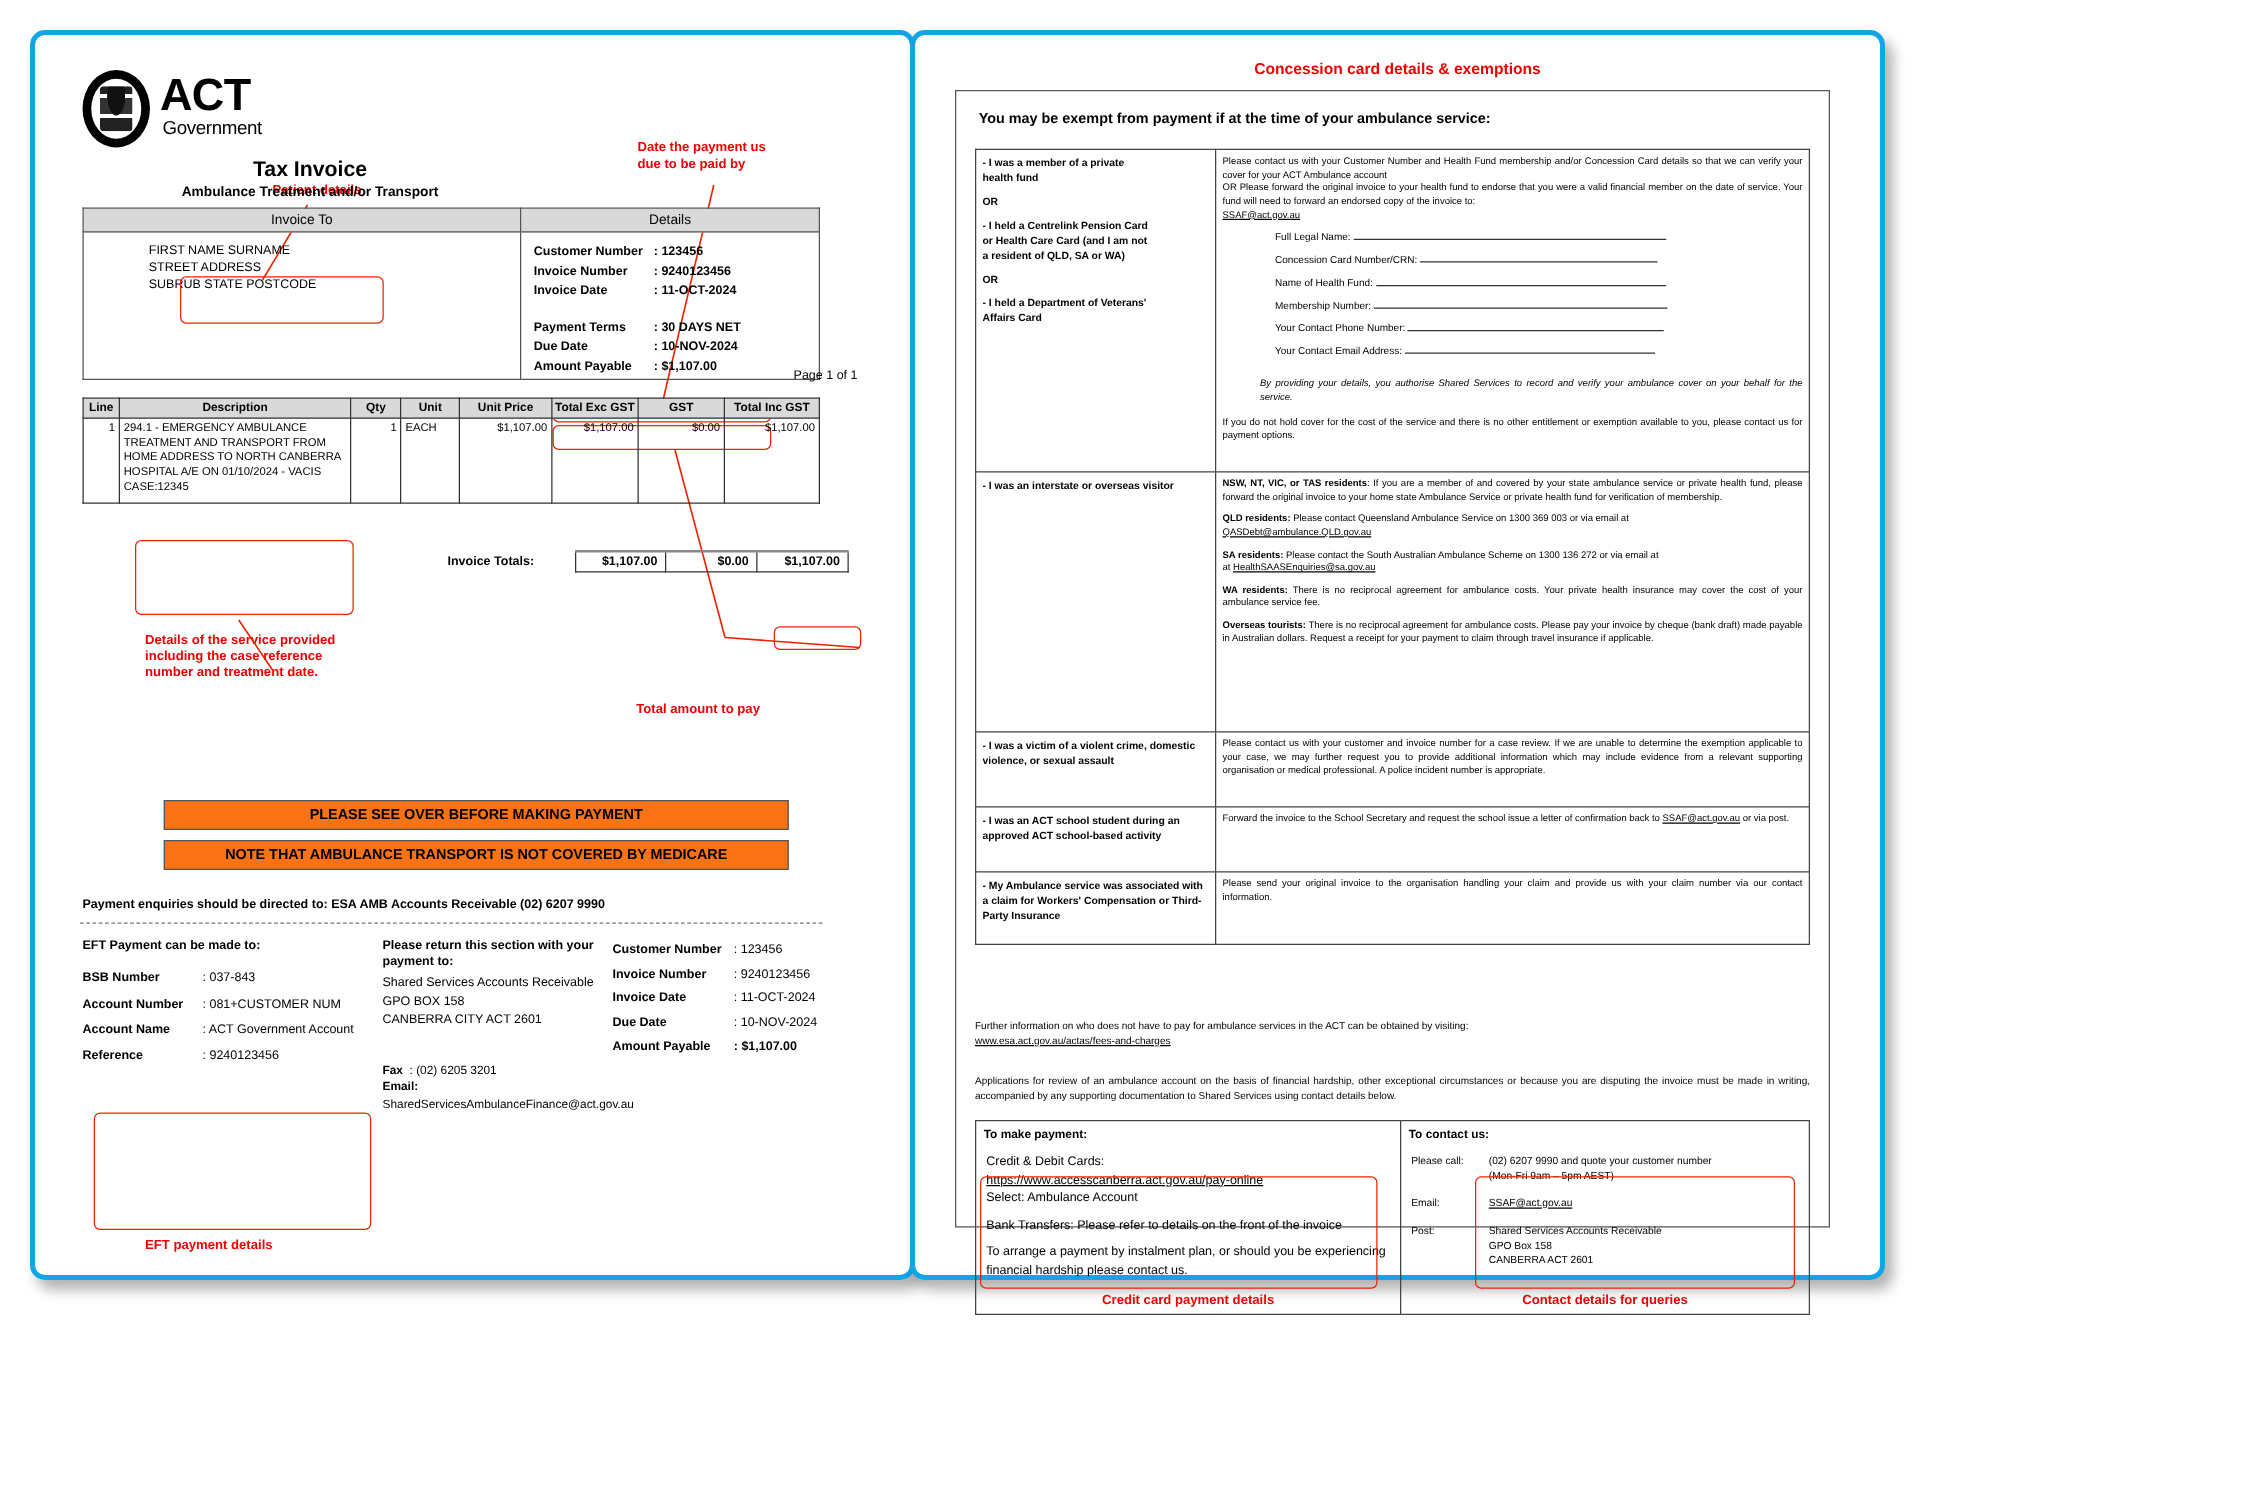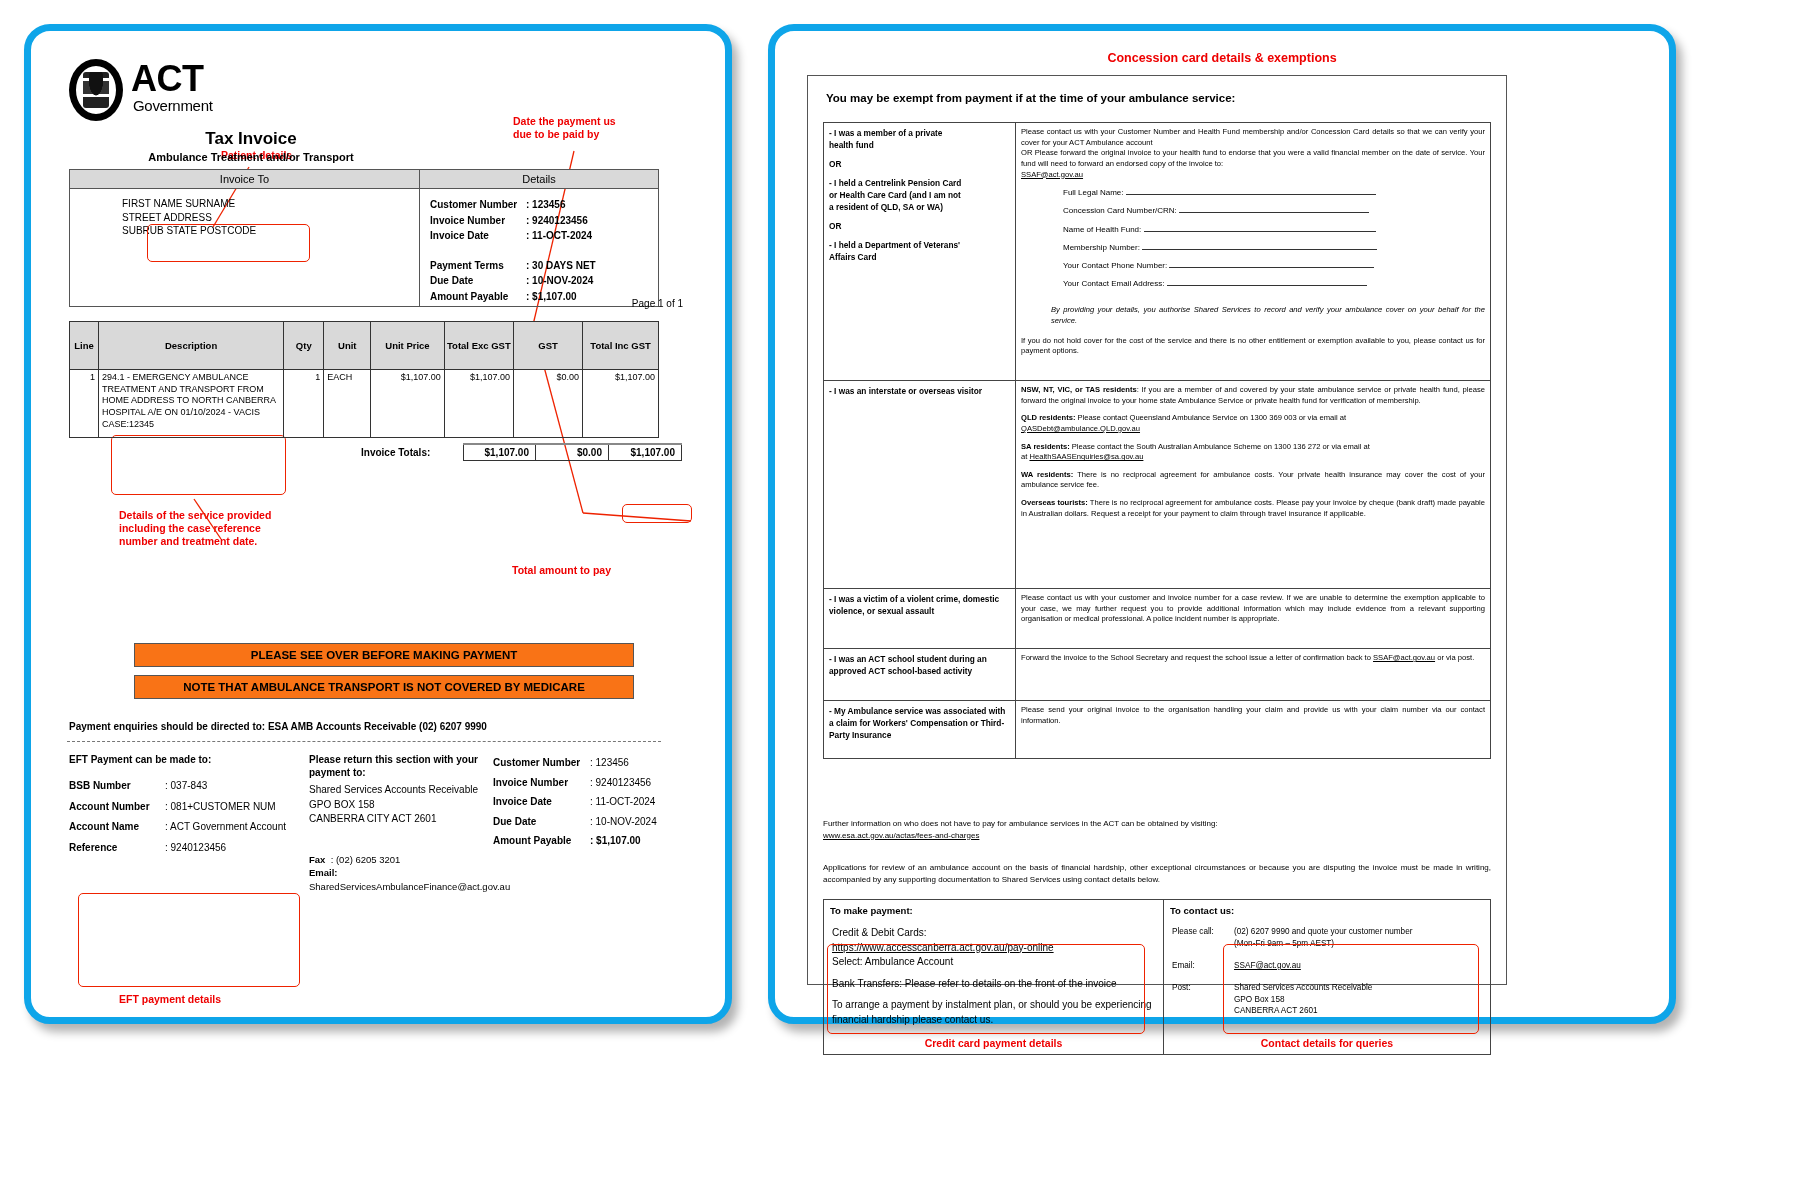--- a/index.html
+++ b/index.html
@@ -8,26 +8,26 @@
     width: 1800px; height: 1200px;
     background: #ffffff;
     font-family: "Liberation Sans", sans-serif;
   }
   .stage { position: relative; width: 1800px; height: 1200px; overflow: hidden; background:#fff; }
 
   
   .page {
     position: absolute;
     background: #ffffff;
-    border: 7px solid #0ea5e9;
-    border-radius: 26px;
+    border: 4px solid #0ea5e9;
+    border-radius: 12px;
     box-shadow: 6px 8px 10px rgba(0,0,0,0.30);
   }
   #page-left  { left: 24px;  top: 24px;  width: 708px;  height: 1000px; }
-  #page-right { left: 768px; top: 24px;  width: 908px;  height: 1000px; }
+  #page-right { left: 728px; top: 24px;  width: 780px;  height: 1000px; }
 
   
   .lp { position:absolute; inset:0; font-size: 9.5px; color:#000; }
 
   
   .logo-wrap { position:absolute; left:38px; top:28px; width:190px; height:60px; }
   .logo-crest {
     position:absolute; left:0; top:0; width:54px; height:62px;
     border: 7px solid #000; border-radius: 50%;
     background:#fff;
@@ -67,21 +67,21 @@
   .detcell { padding:8px 0 0 10px; font-size:10px; }
   .drow { display:flex; line-height:1.55; }
   .dlabel { width:96px; font-weight:bold; }
   .dval { font-weight:bold; }
   .spacer-row { height:14px; }
 
   .page-of { position:absolute; right:42px; top:267px; font-size:10px; }
 
   
   .tbl-items { position:absolute; left:38px; top:290px; width:590px; border-collapse:collapse; font-size:9px;}
-  .tbl-items th { background:#d9d9d9; border:1px solid #333; font-size:9.5px; font-weight:bold; padding:18px 1px;margin-top:32px; }
+  .tbl-items th { background:#d9d9d9; border:1px solid #333; font-size:9.5px; font-weight:bold; padding:2px 1px;margin-top:32px; }
   .tbl-items td { border:1px solid #333; padding:2px 3px; vertical-align: top; }
   .ti-desc { line-height:1.3; }
   .num { text-align:right; }
 
   .totals { position:absolute; left:330px; top:412px; font-size:10px; font-weight:bold; }
   .totals-label { position:absolute; left:0; top:4px; white-space:nowrap; }
   .totals-grid { position:absolute; left:102px; top:0; display:flex; border-top:2px solid #888; }
   .totals-grid div { width:73px; text-align:right; padding:2px 6px 2px 0; border-right:1px solid #333; border-bottom:1px solid #333; }
   .totals-grid div:first-child { border-left:1px solid #333; }
 

